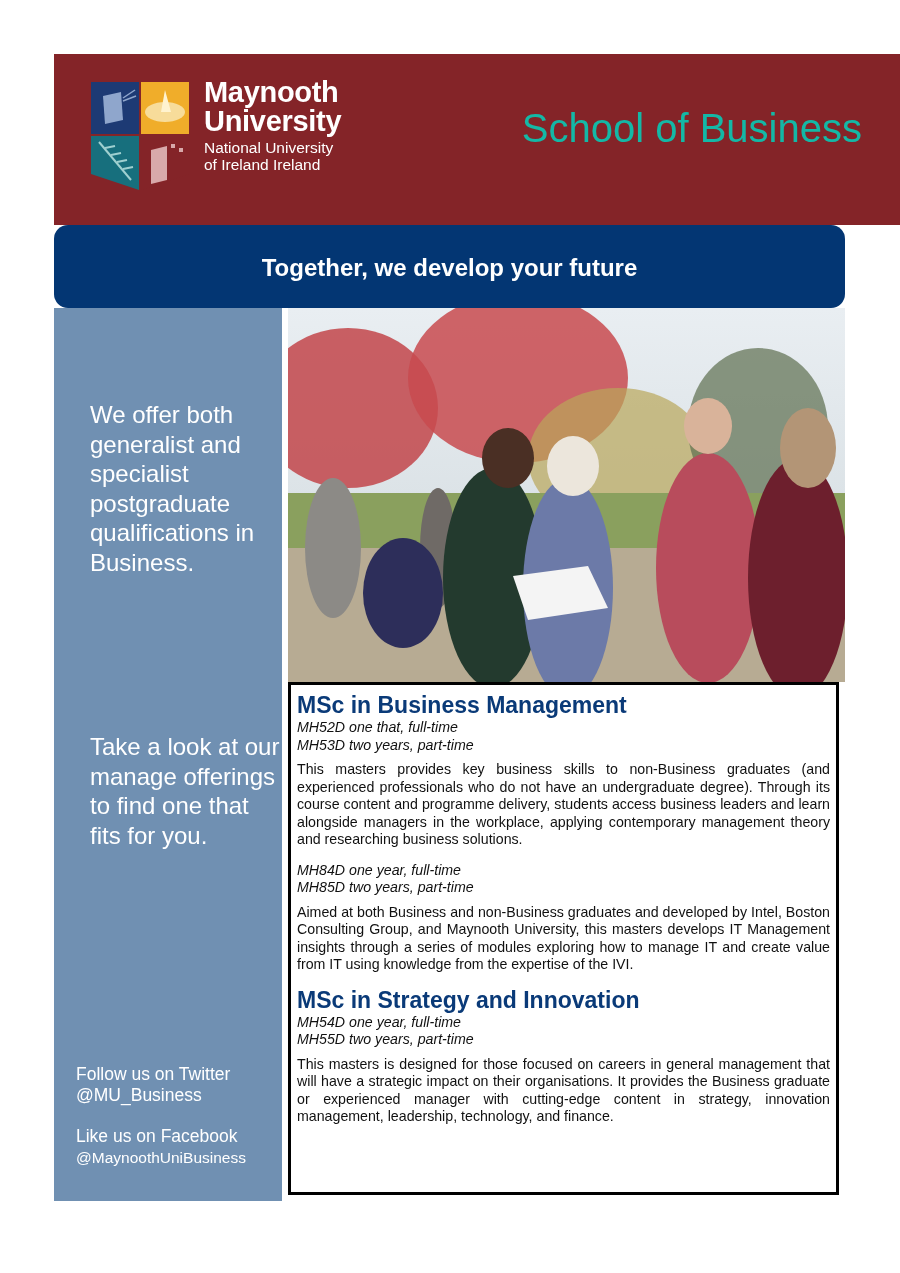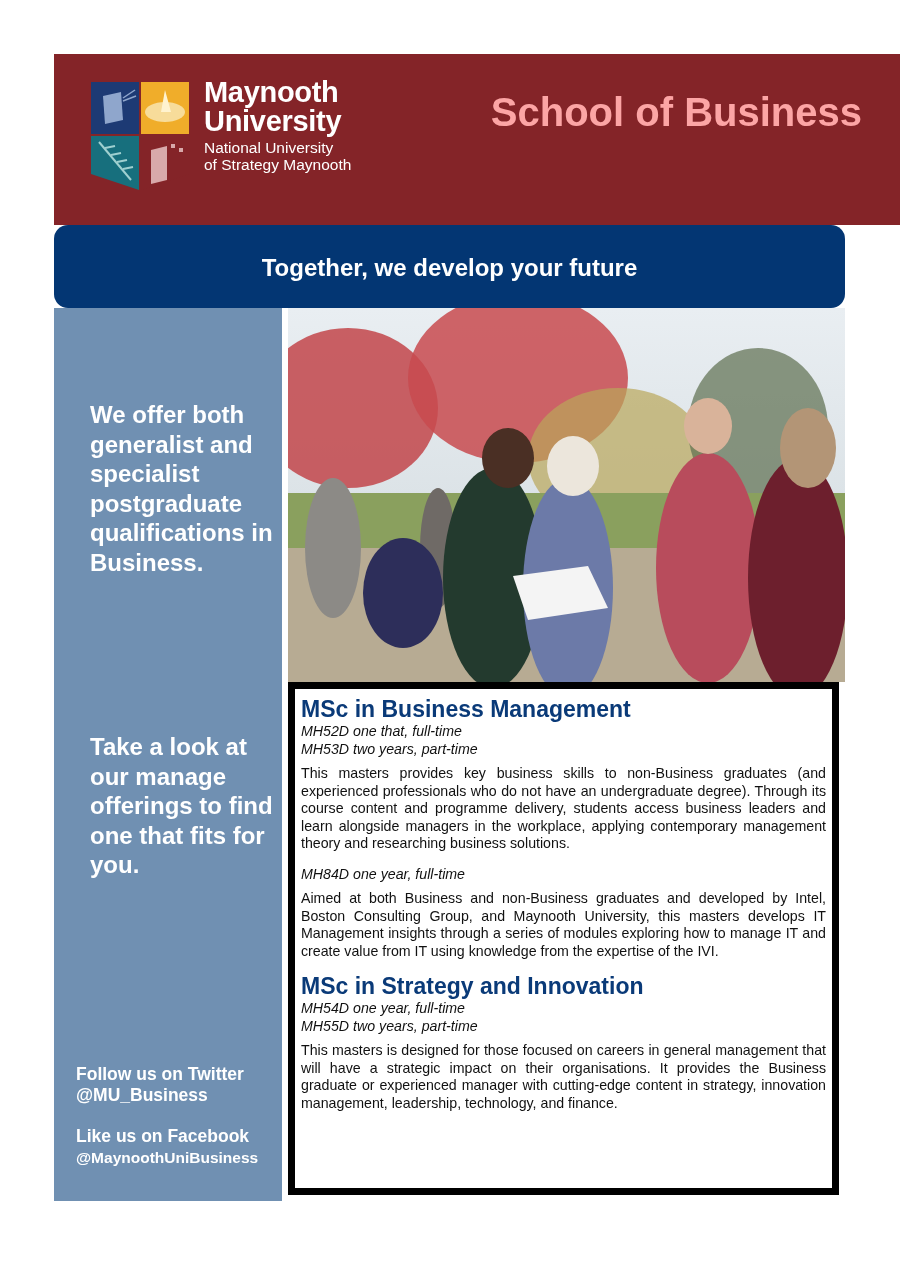--- a/index.html
+++ b/index.html
@@ -3,32 +3,32 @@
 <meta charset="utf-8">
 <style>
   html, body { margin:0; padding:0; background:#ffffff; }
   body { width:900px; height:1273px; position:relative; overflow:hidden; font-family:"Liberation Sans", sans-serif; }
   .page { position:absolute; left:54px; top:54px; width:791px; height:1147px; }
   .header { position:absolute; left:0; top:0; width:851px; height:171px; background:#842428; }
   .crest { position:absolute; left:37px; top:28px; width:98px; height:108px; }
   .brand { position:absolute; left:150px; top:24px; color:#fff; }
   .brand .b1 { font-weight:bold; font-size:29px; line-height:29px; letter-spacing:-0.3px; }
   .brand .b2 { font-size:15.5px; line-height:17px; margin-top:3px; font-weight:normal; }
-  .titles { position:absolute; right:43px; top:36px; text-align:right; color:#fca5a5; font-weight:bold; }
+  .titles { position:absolute; right:43px; top:52px; text-align:right; color:#14b8a6; font-weight:normal; }
   .titles .t1 { font-size:40px; line-height:44px; }
   .titles .t2 { font-size:34px; line-height:40px; }
   .band { position:absolute; left:0; top:171px; width:791px; height:83px; background:#033673; color:#fff; font-weight:bold; font-size:24px; text-align:center; line-height:86px;border-radius:14px; }
-  .left { position:absolute; left:0; top:254px; width:228px; height:893px; background:#7090b2; color:#fff; font-weight:bold; }
+  .left { position:absolute; left:0; top:254px; width:228px; height:893px; background:#7090b2; color:#fff; font-weight:normal; }
   .left .p1 { position:absolute; left:36px; top:92px; width:190px; font-size:24px; line-height:29.5px; }
   .left .p2 { position:absolute; left:36px; top:424px; width:190px; font-size:24px; line-height:29.5px; }
   .left .social { position:absolute; left:22px; top:756px; font-size:17.5px; line-height:21px; }
   .left .social .small { font-size:15.5px; }
   .left .gap { height:20px; }
   .photo { position:absolute; left:234px; top:254px; width:557px; height:374px; overflow:hidden; }
-  .programmes { position:absolute; left:234px; top:628px; width:551px; height:513px; border:7px solid #000000; background:#fff; padding:7px 6px 0 6px; box-sizing:border-box; color:#111; }
+  .programmes { position:absolute; left:234px; top:628px; width:551px; height:513px; border:3px solid #000000; background:#fff; padding:7px 6px 0 6px; box-sizing:border-box; color:#111; }
   .prog { margin-bottom:13px; }
   .prog h2 { margin:0; color:#0a3a78; font-size:23px; line-height:27px; font-weight:bold; }
   .prog .codes { font-style:italic; font-size:14.2px; line-height:17.5px; }
   .prog .desc { margin-top:7px; font-size:14.2px; line-height:17.5px; text-align:justify; }
 </style>
 </head>
 <body>
 
 <div class="page">
 
@@ -49,21 +49,21 @@
       <line x1="26" y1="80" x2="36" y2="78" stroke="#9fd0d0" stroke-width="2"></line>
       <line x1="32" y1="87" x2="42" y2="85" stroke="#9fd0d0" stroke-width="2"></line>
       <polygon points="60,68 76,64 76,98 60,102" fill="#d8a9aa"></polygon>
       <rect x="80" y="62" width="4" height="4" fill="#d8a9aa"></rect>
       <rect x="88" y="66" width="4" height="4" fill="#d8a9aa"></rect>
     </svg>
     <div class="brand">
       <div class="b1">Maynooth</div>
       <div class="b1">University</div>
       <div class="b2">National University</div>
-      <div class="b2" style="margin-top:0">of Strategy Maynooth</div>
+      <div class="b2" style="margin-top:0">of Ireland Ireland</div>
     </div>
     <div class="titles">
       <div class="t1">School of Business</div>
     </div>
   </div>
 
   <div class="band">Together, we develop your future</div>
 
   <div class="left">
     <div class="p1">We offer both generalist and specialist postgraduate qualifications in Business.</div>
@@ -109,20 +109,21 @@
 
   <div class="programmes">
     <div class="prog">
       <h2>MSc in Business Management</h2>
       <div class="codes">MH52D one that, full-time</div>
       <div class="codes">MH53D two years, part-time</div>
       <div class="desc">This masters provides key business skills to non-Business graduates (and experienced professionals who do not have an undergraduate degree). Through its course content and programme delivery, students access business leaders and learn alongside managers in the workplace, applying contemporary management theory and researching business solutions.</div>
     </div>
     <div class="prog">
       <div class="codes">MH84D one year, full-time</div>
+      <div class="codes">MH85D two years, part-time</div>
       <div class="desc">Aimed at both Business and non-Business graduates and developed by Intel, Boston Consulting Group, and Maynooth University, this masters develops IT Management insights through a series of modules exploring how to manage IT and create value from IT using knowledge from the expertise of the IVI.</div>
     </div>
     <div class="prog">
       <h2>MSc in Strategy and Innovation</h2>
       <div class="codes">MH54D one year, full-time</div>
       <div class="codes">MH55D two years, part-time</div>
       <div class="desc">This masters is designed for those focused on careers in general management that will have a strategic impact on their organisations. It provides the Business graduate or experienced manager with cutting-edge content in strategy, innovation management, leadership, technology, and finance.</div>
     </div>
   </div>
 

